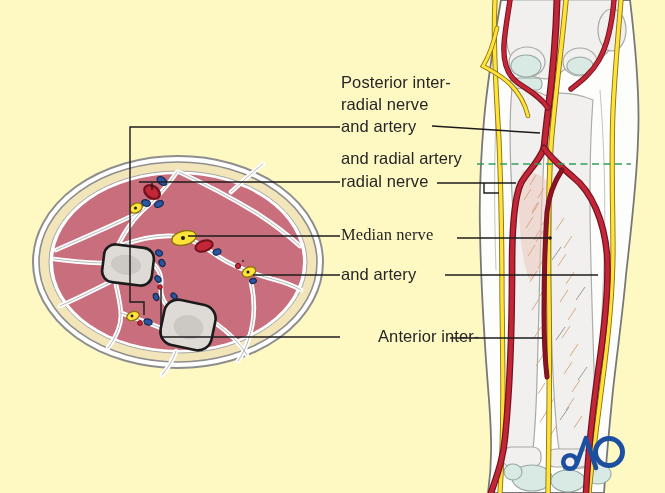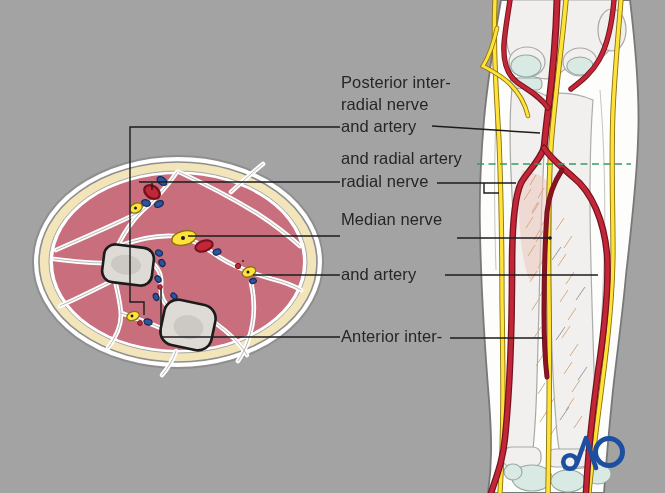--- a/index.html
+++ b/index.html
@@ -1,25 +1,25 @@
 <!DOCTYPE html>
 <html style="--artery: #c22637; --artery_dark: #72121f; --artery_deep: #8c1322; --nerve: #ffe23a; --nerve_dark: #8a7210; --vein: #2b55a0; --vein_dark: #152a52; --muscle: #c86e7c; --fat: #f3e5ba; --bone: #dedad5; --bone_inner: #ccc8c3; --bone_light: #f1f0ee; --cartilage: #d9e9e4; --skin_line: #8e8e8e; --section_level: #2fa05e; --logo: #1d4fa1; --label_text: #262626; --leader: #1c1c1c;"><head>
 <meta charset="utf-8">
 <style>
   html,body{margin:0;padding:0;background:#fff;}
-  #stage{position:relative;width:665px;height:493px;background:#a3a3a3;overflow:hidden;
+  #stage{position:relative;width:665px;height:493px;background:#fef9c3;overflow:hidden;
          font-family:"Liberation Sans", sans-serif;}
   #art{position:absolute;left:0;top:0;}
   .label{position:absolute;left:341px;font-size:16.5px;line-height:22px;
          color:var(--label_text,#262626);letter-spacing:.1px;white-space:nowrap;}
   .label-1{top:71px;}
   .label-2{top:147px;line-height:22.5px;}
-  .label-3{top:208px;}
+  .label-3{top:224px;font-family:Liberation Serif, serif;}
   .label-4{top:264px;line-height:21.5px;}
-  .label-5{top:326px;line-height:21px;}
+  .label-5{top:326px;line-height:21px;margin-left:37px;}
   
   .muscle{fill:var(--muscle,#c86e7c);}
   .fat{fill:var(--fat,#f3e5ba);stroke:var(--skin_line,#8e8e8e);}
   .skin{fill:#fff;stroke:var(--skin_line,#8e8e8e);}
   .fascia-w{stroke:#fff;fill:none;stroke-linecap:round;}
   .fascia-g{stroke:#9c9c9c;fill:none;stroke-width:.9;stroke-linecap:round;opacity:.8;}
   .bone-x{fill:var(--bone,#dedad5);stroke:#1b1b1b;}
   .bone-inner{fill:var(--bone_inner,#ccc8c3);}
   .artery-f{fill:var(--artery,#c22637);stroke:var(--artery_dark,#72121f);}
   .vein-f{fill:var(--vein,#2b55a0);stroke:var(--vein_dark,#152a52);}

